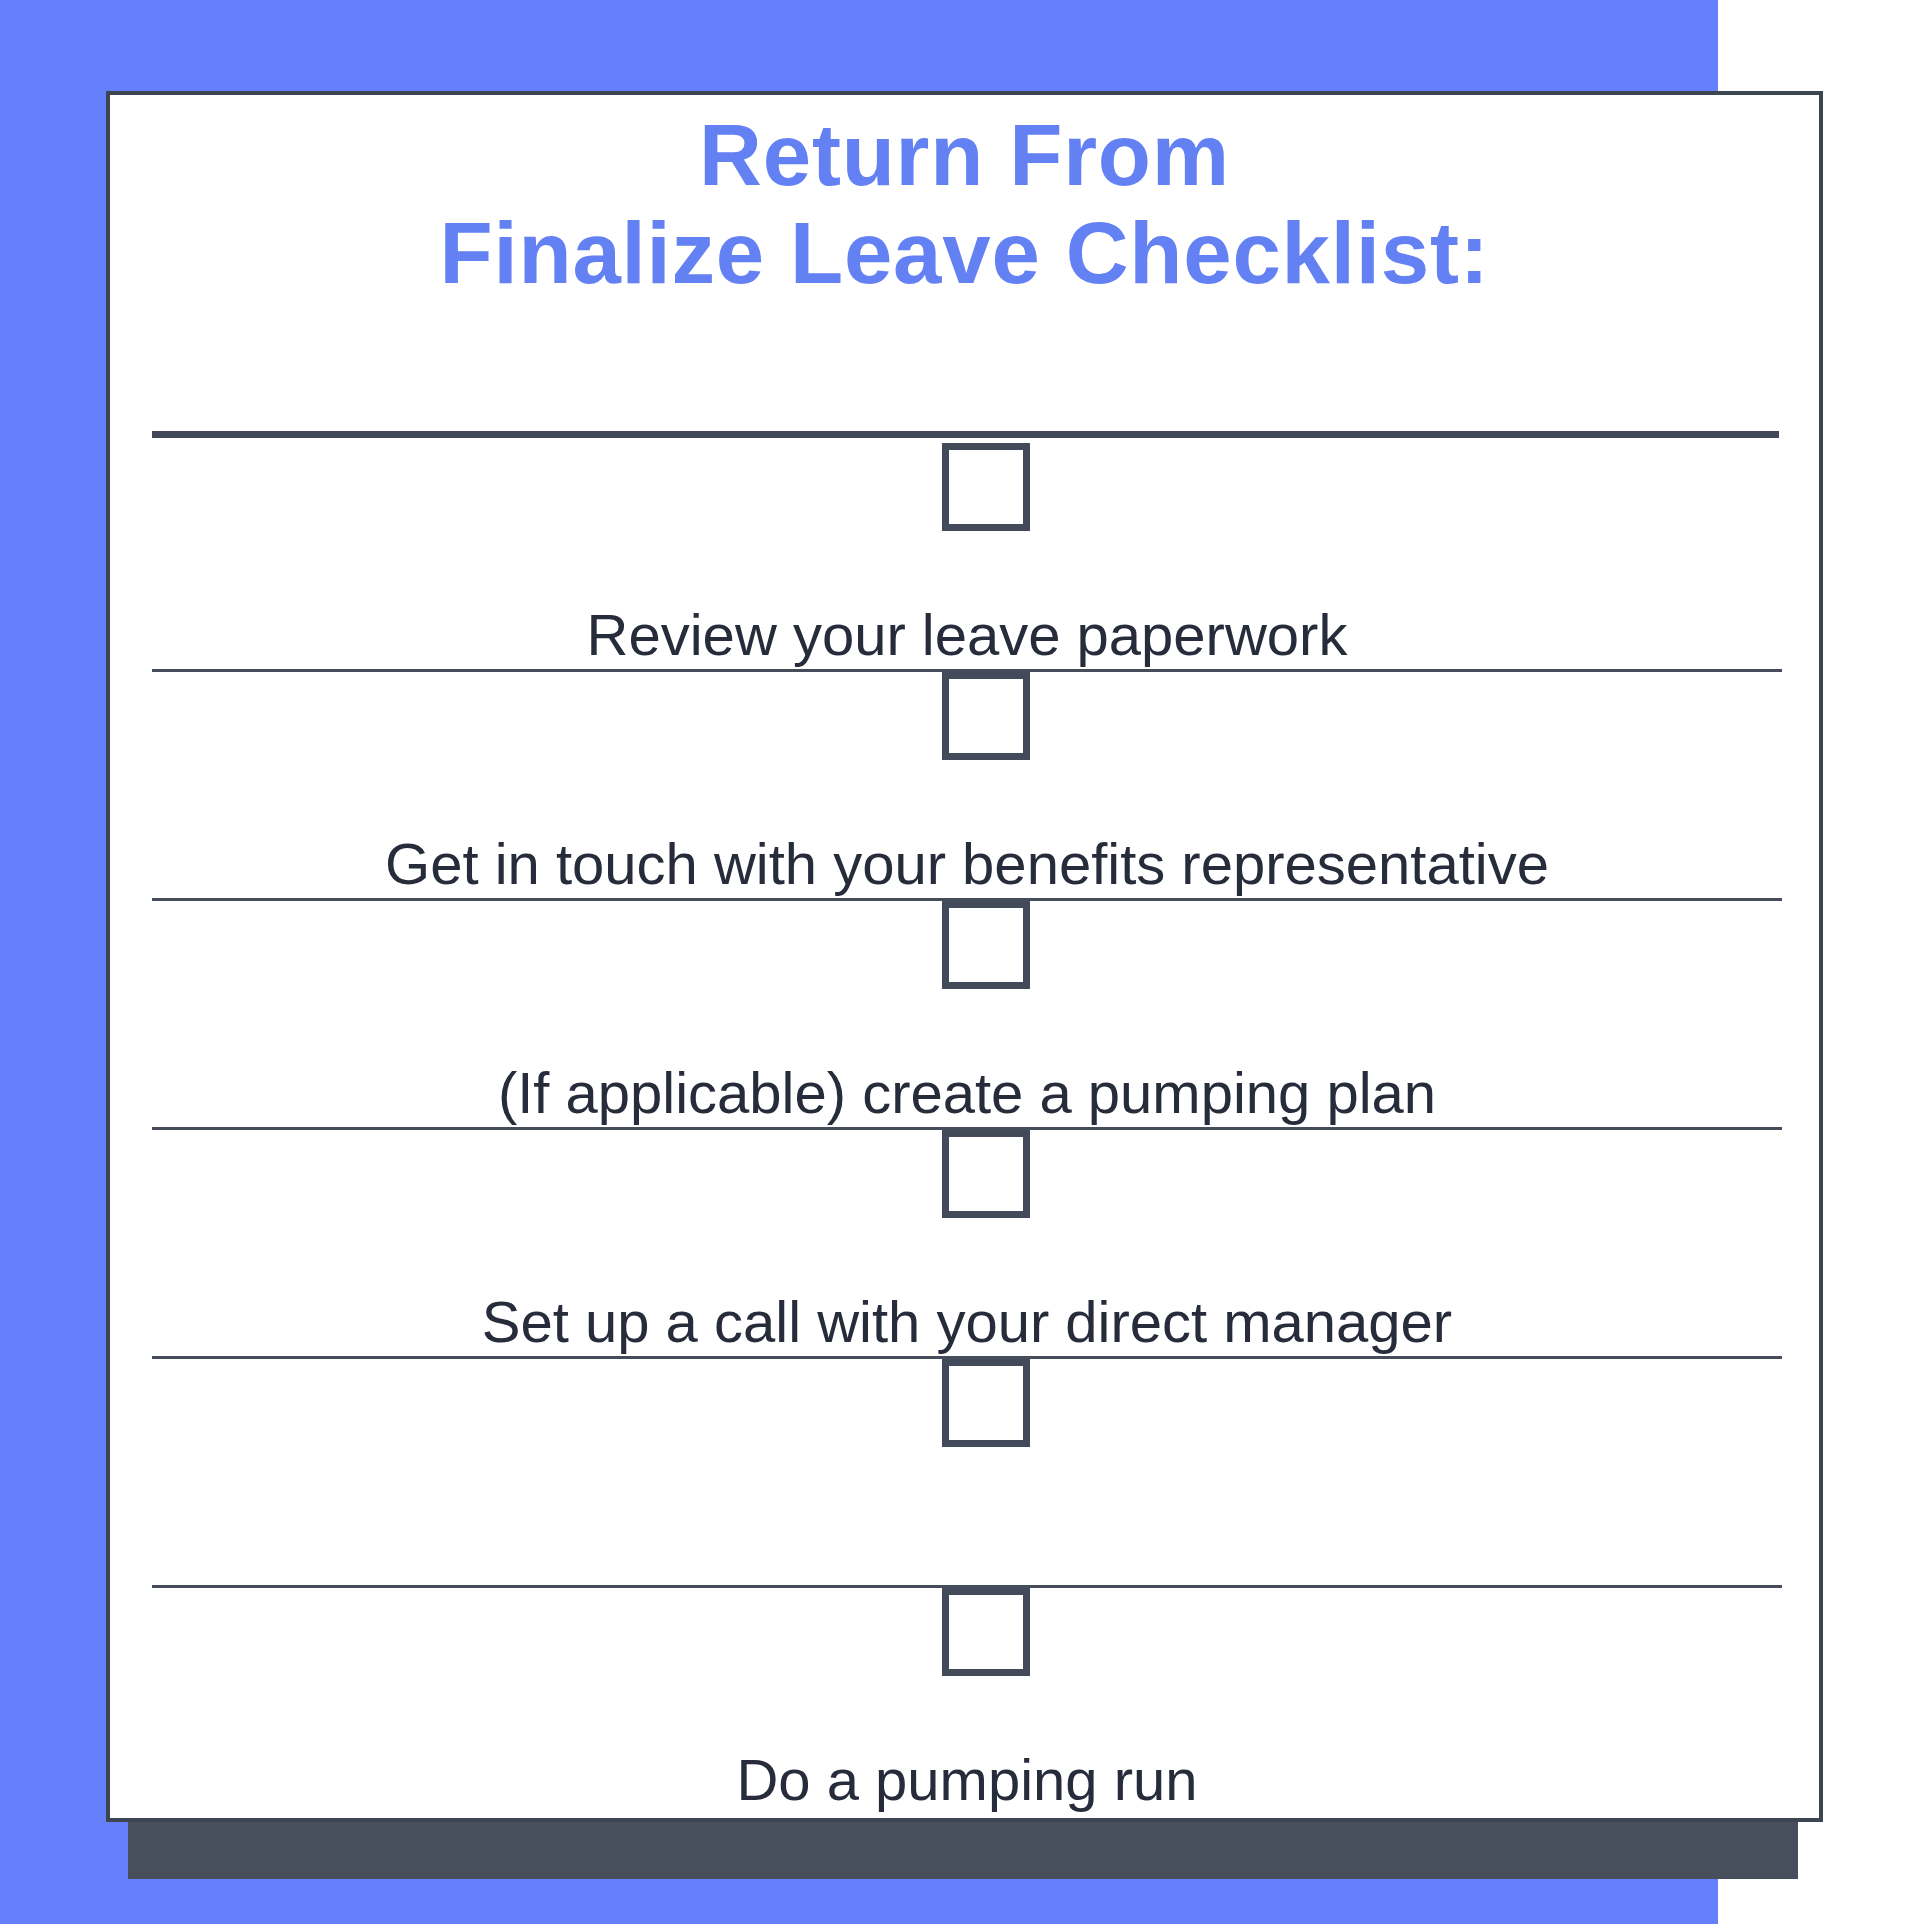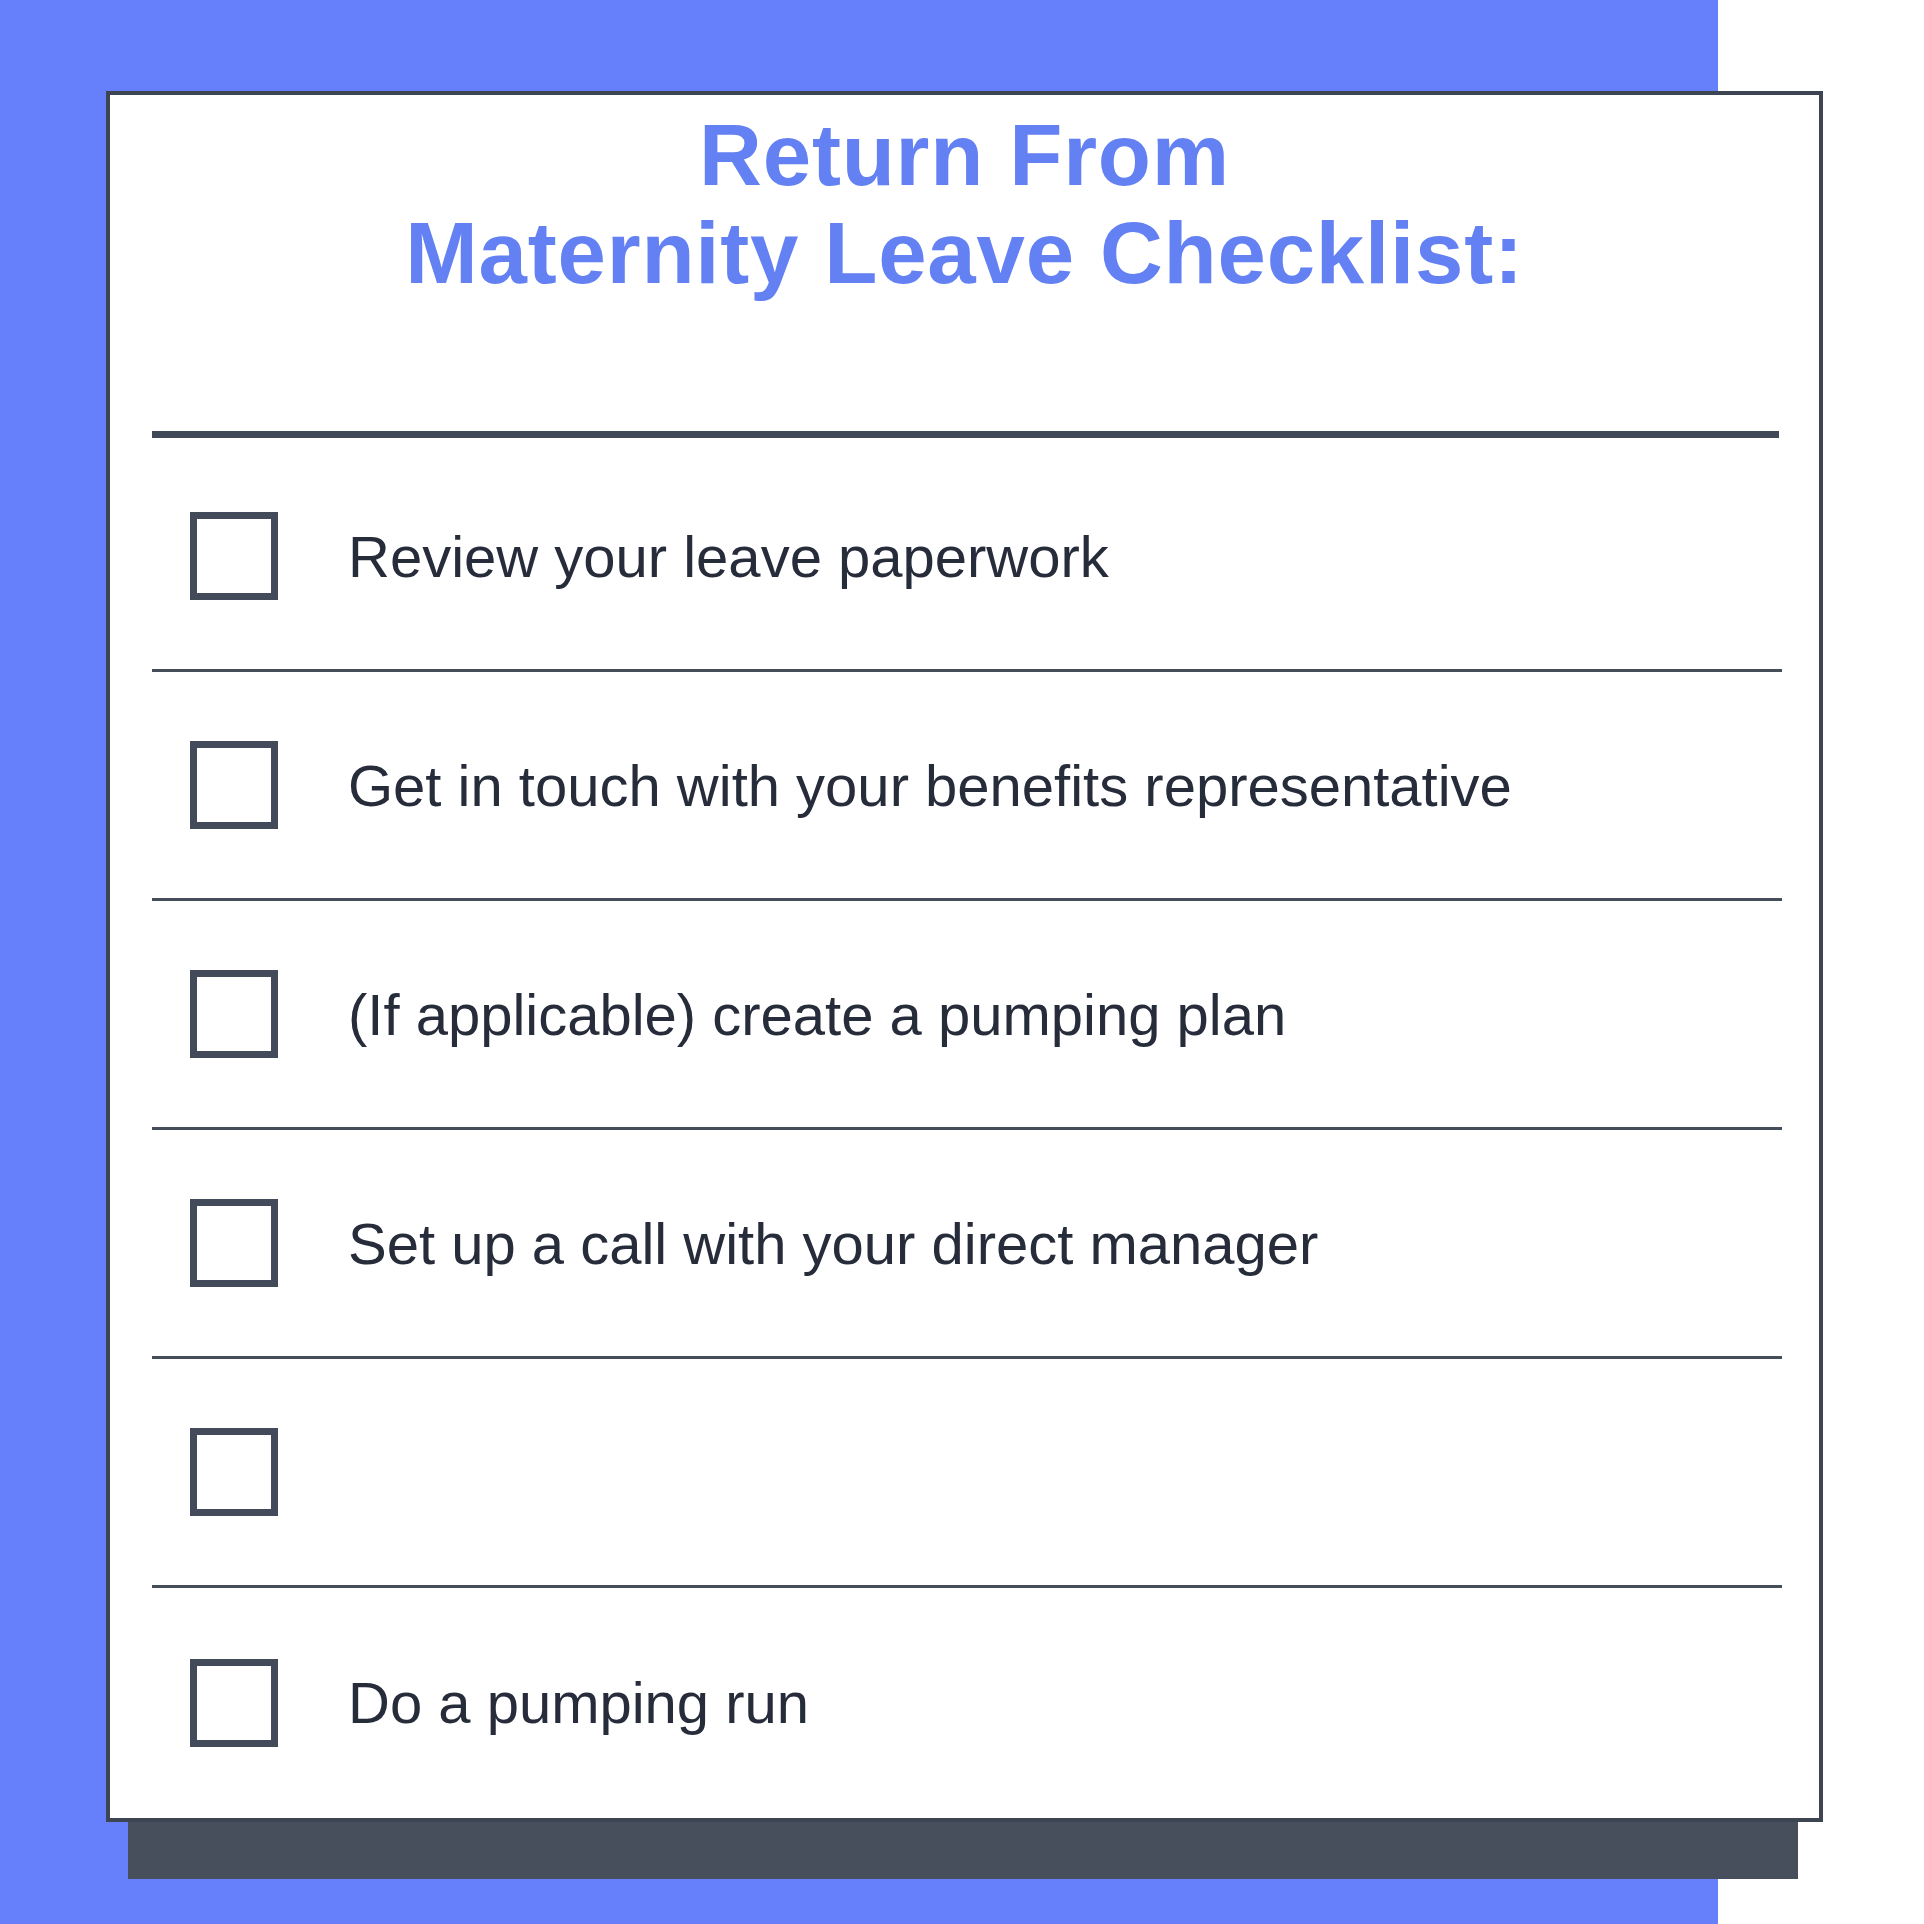--- a/index.html
+++ b/index.html
@@ -61,20 +61,21 @@
     top: 348px;
     left: 42px;
     right: 37px;
   }
   .row {
     box-sizing: border-box;
     height: 229px;
     display: flex;
     align-items: center;
     gap: 70px;
+    flex-direction: column;
   }
   .row:not(:last-child) {
     border-bottom: 3.2px solid #454C5A;
   }
   .cb {
     flex: 0 0 auto;
     margin-left: 38px;
     width: 88px;
     height: 88px;
     box-sizing: border-box;
@@ -90,21 +91,21 @@
   }
 </style>
 </head>
 <body>
 
 <div class="canvas">
   <div class="pedestal"></div>
   <div class="card">
     <h1 class="title">
       <span>Return From</span>
-      <span>Maternity Leave Checklist:</span>
+      <span>Finalize Leave Checklist:</span>
     </h1>
     <div class="rule"></div>
     <div class="items">
   <div class="row">
     <span class="cb"></span>
     <span class="lbl">Review your leave paperwork</span>
   </div>
 
   <div class="row">
     <span class="cb"></span>

